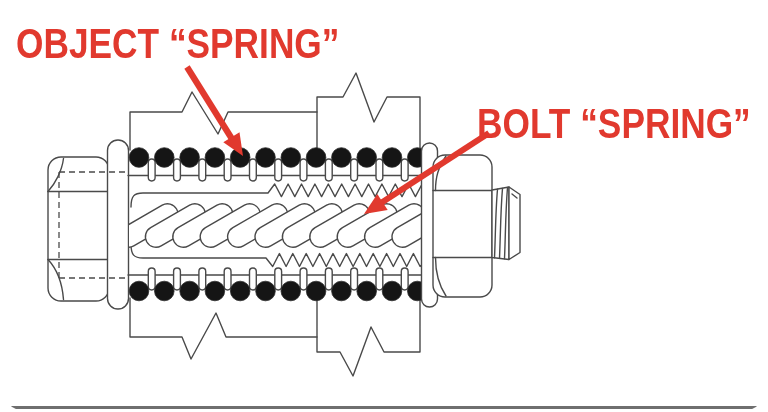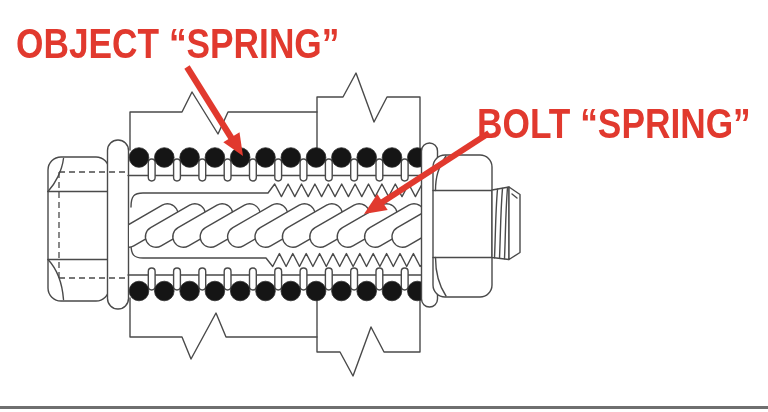--- a/index.html
+++ b/index.html
@@ -1,17 +1,17 @@
 <!DOCTYPE html>
 <html><head>
 <meta charset="utf-8">
 <style>
   html,body{margin:0;padding:0;background:#fff;}
   .page{position:relative;width:768px;height:412px;background:#fff;overflow:hidden;
-        font-family:"Liberation Sans",sans-serif;}
+        font-family:"Liberation Sans",sans-serif;border-radius:28px;}
   .anno{position:absolute;color:#E1392E;font-weight:bold;font-size:42px;line-height:1;
         white-space:nowrap;transform:scaleX(0.84);transform-origin:0 0;letter-spacing:0;}
   .anno-object{left:16px;top:23px;}
   .anno-bolt{left:477px;top:103px;}
   .drawing{position:absolute;left:0;top:0;}
   .bottom-rule{position:absolute;left:0;top:406px;width:768px;height:3px;background:#6f6f6f;}
   .ln{stroke:#4a4a4a;stroke-width:1.4;fill:none;stroke-linejoin:round;stroke-linecap:round;}
   .wht{stroke:#4a4a4a;stroke-width:1.4;fill:#ffffff;stroke-linejoin:round;}
   .dash{stroke:#4a4a4a;stroke-width:1.3;fill:none;stroke-dasharray:6 4;}
   .dot{fill:#151515;stroke:#2c2c2c;stroke-width:0.8;}

